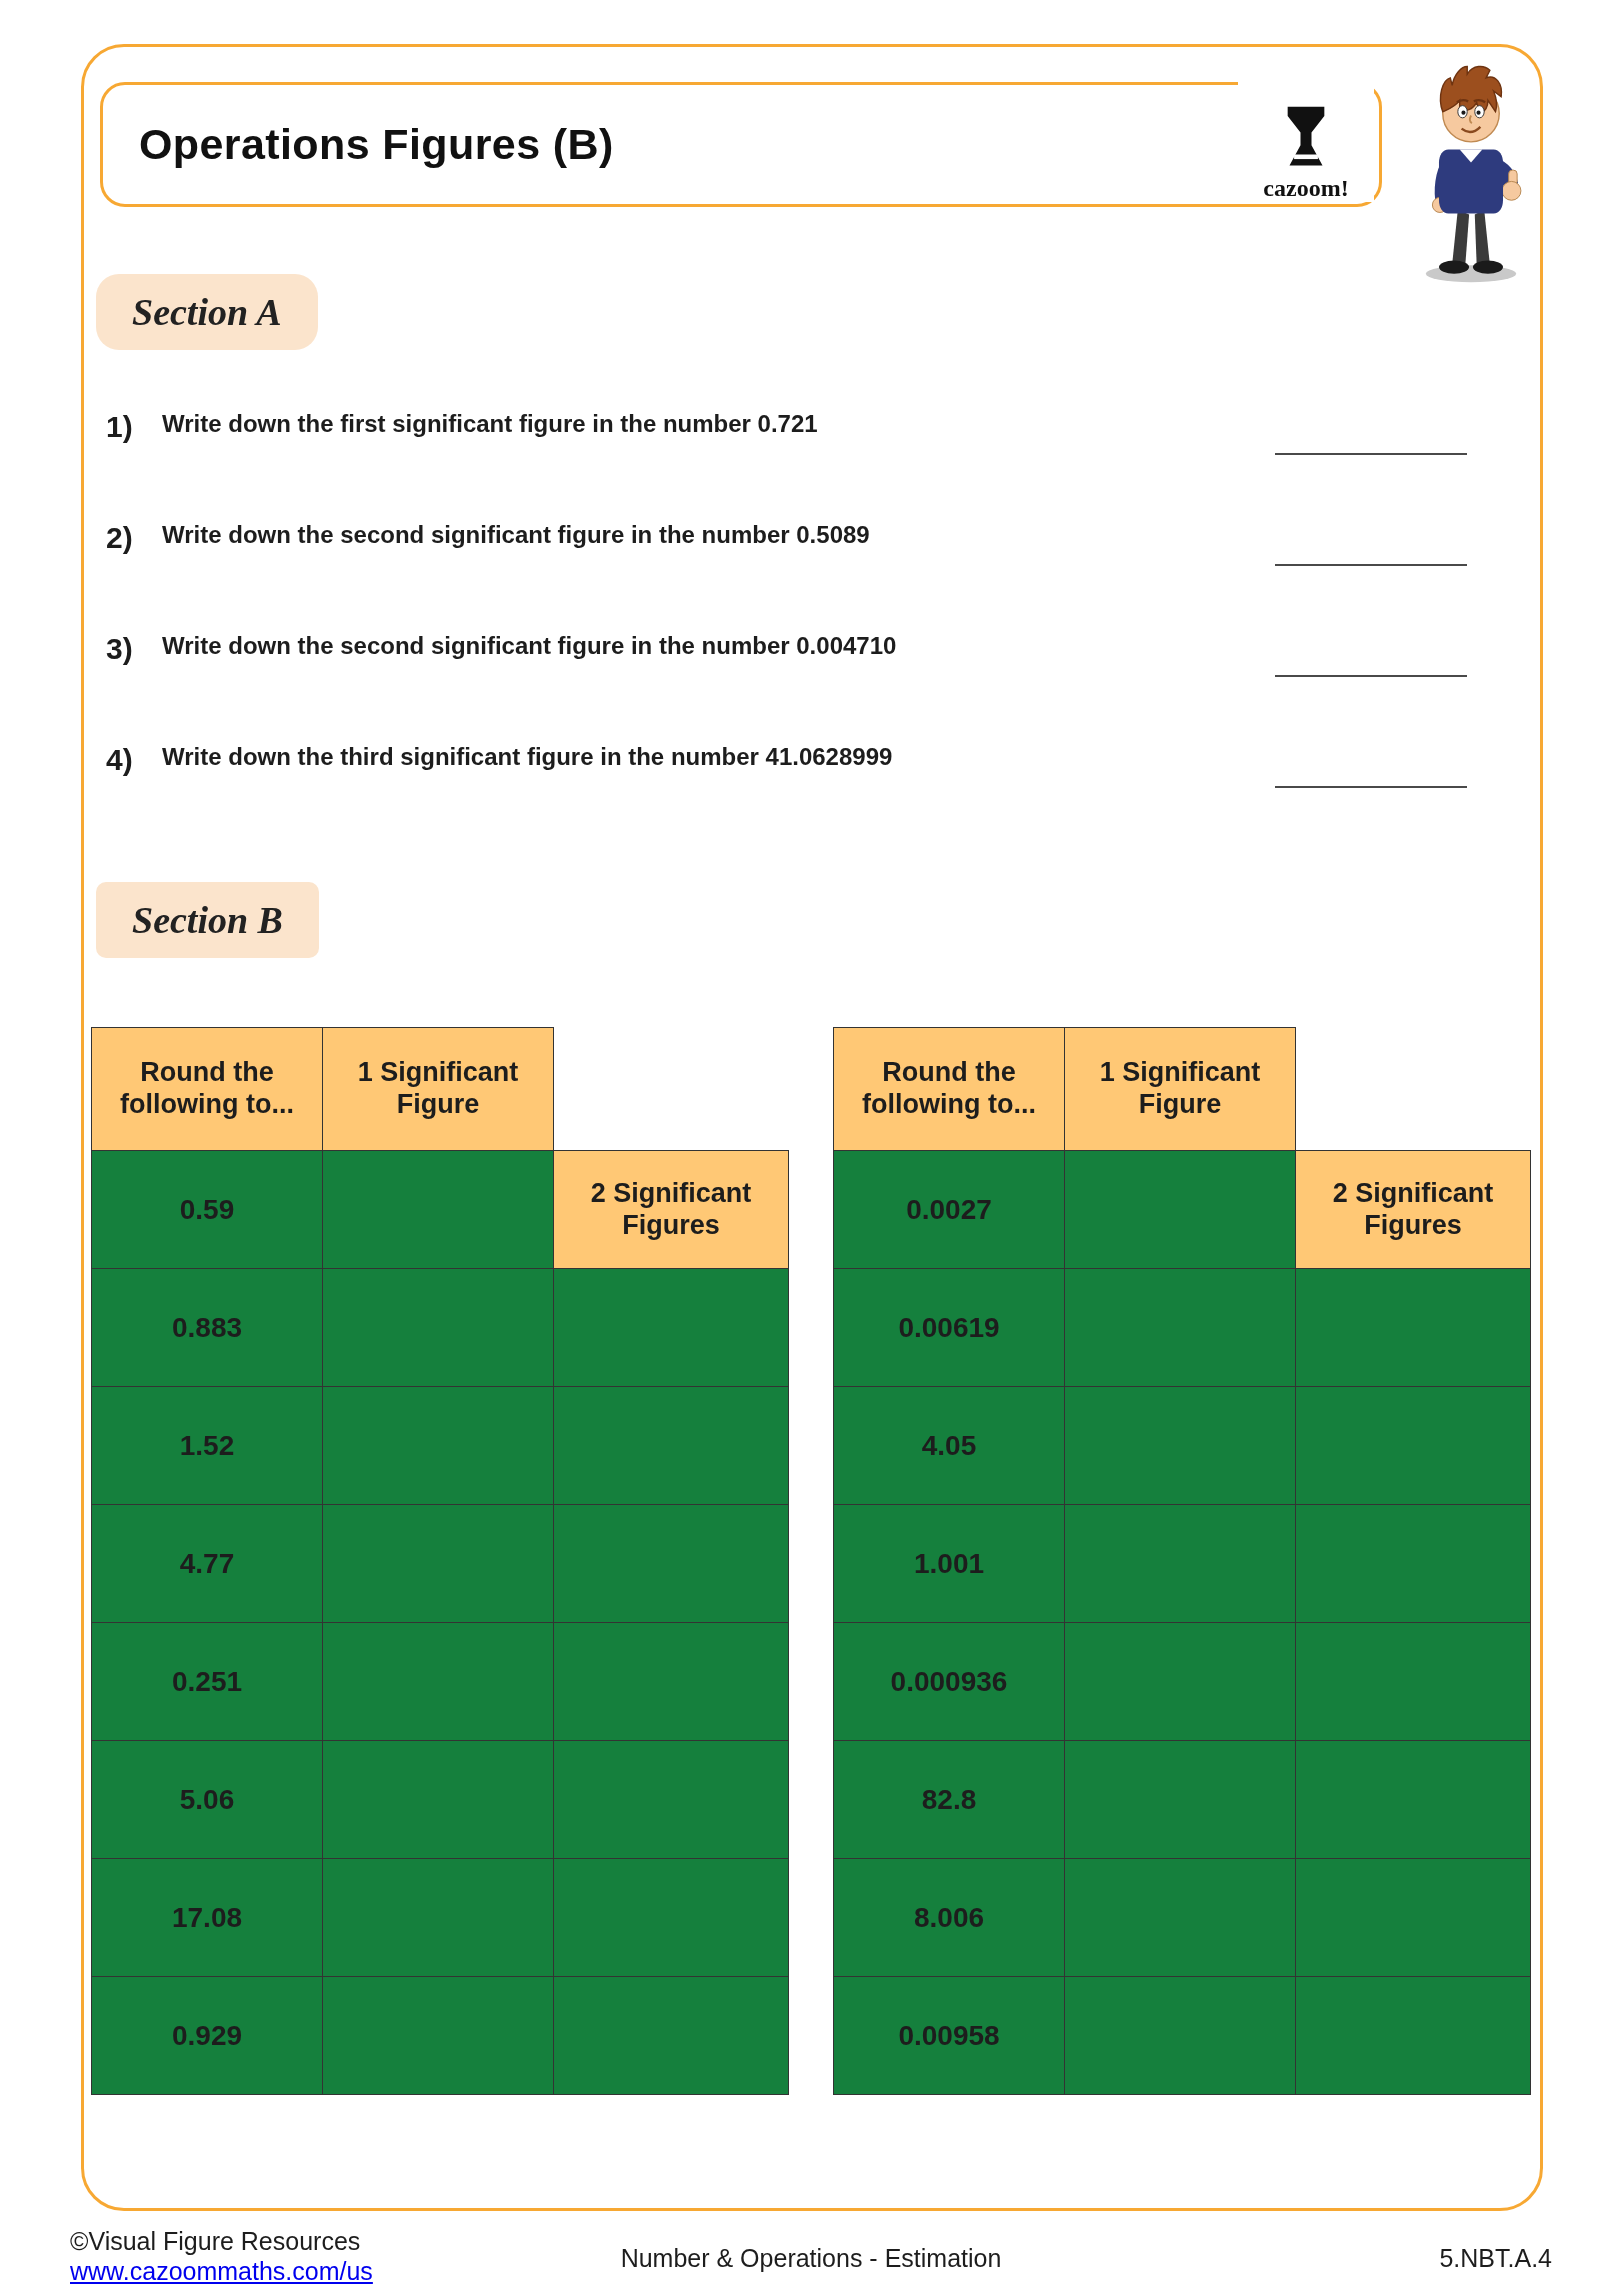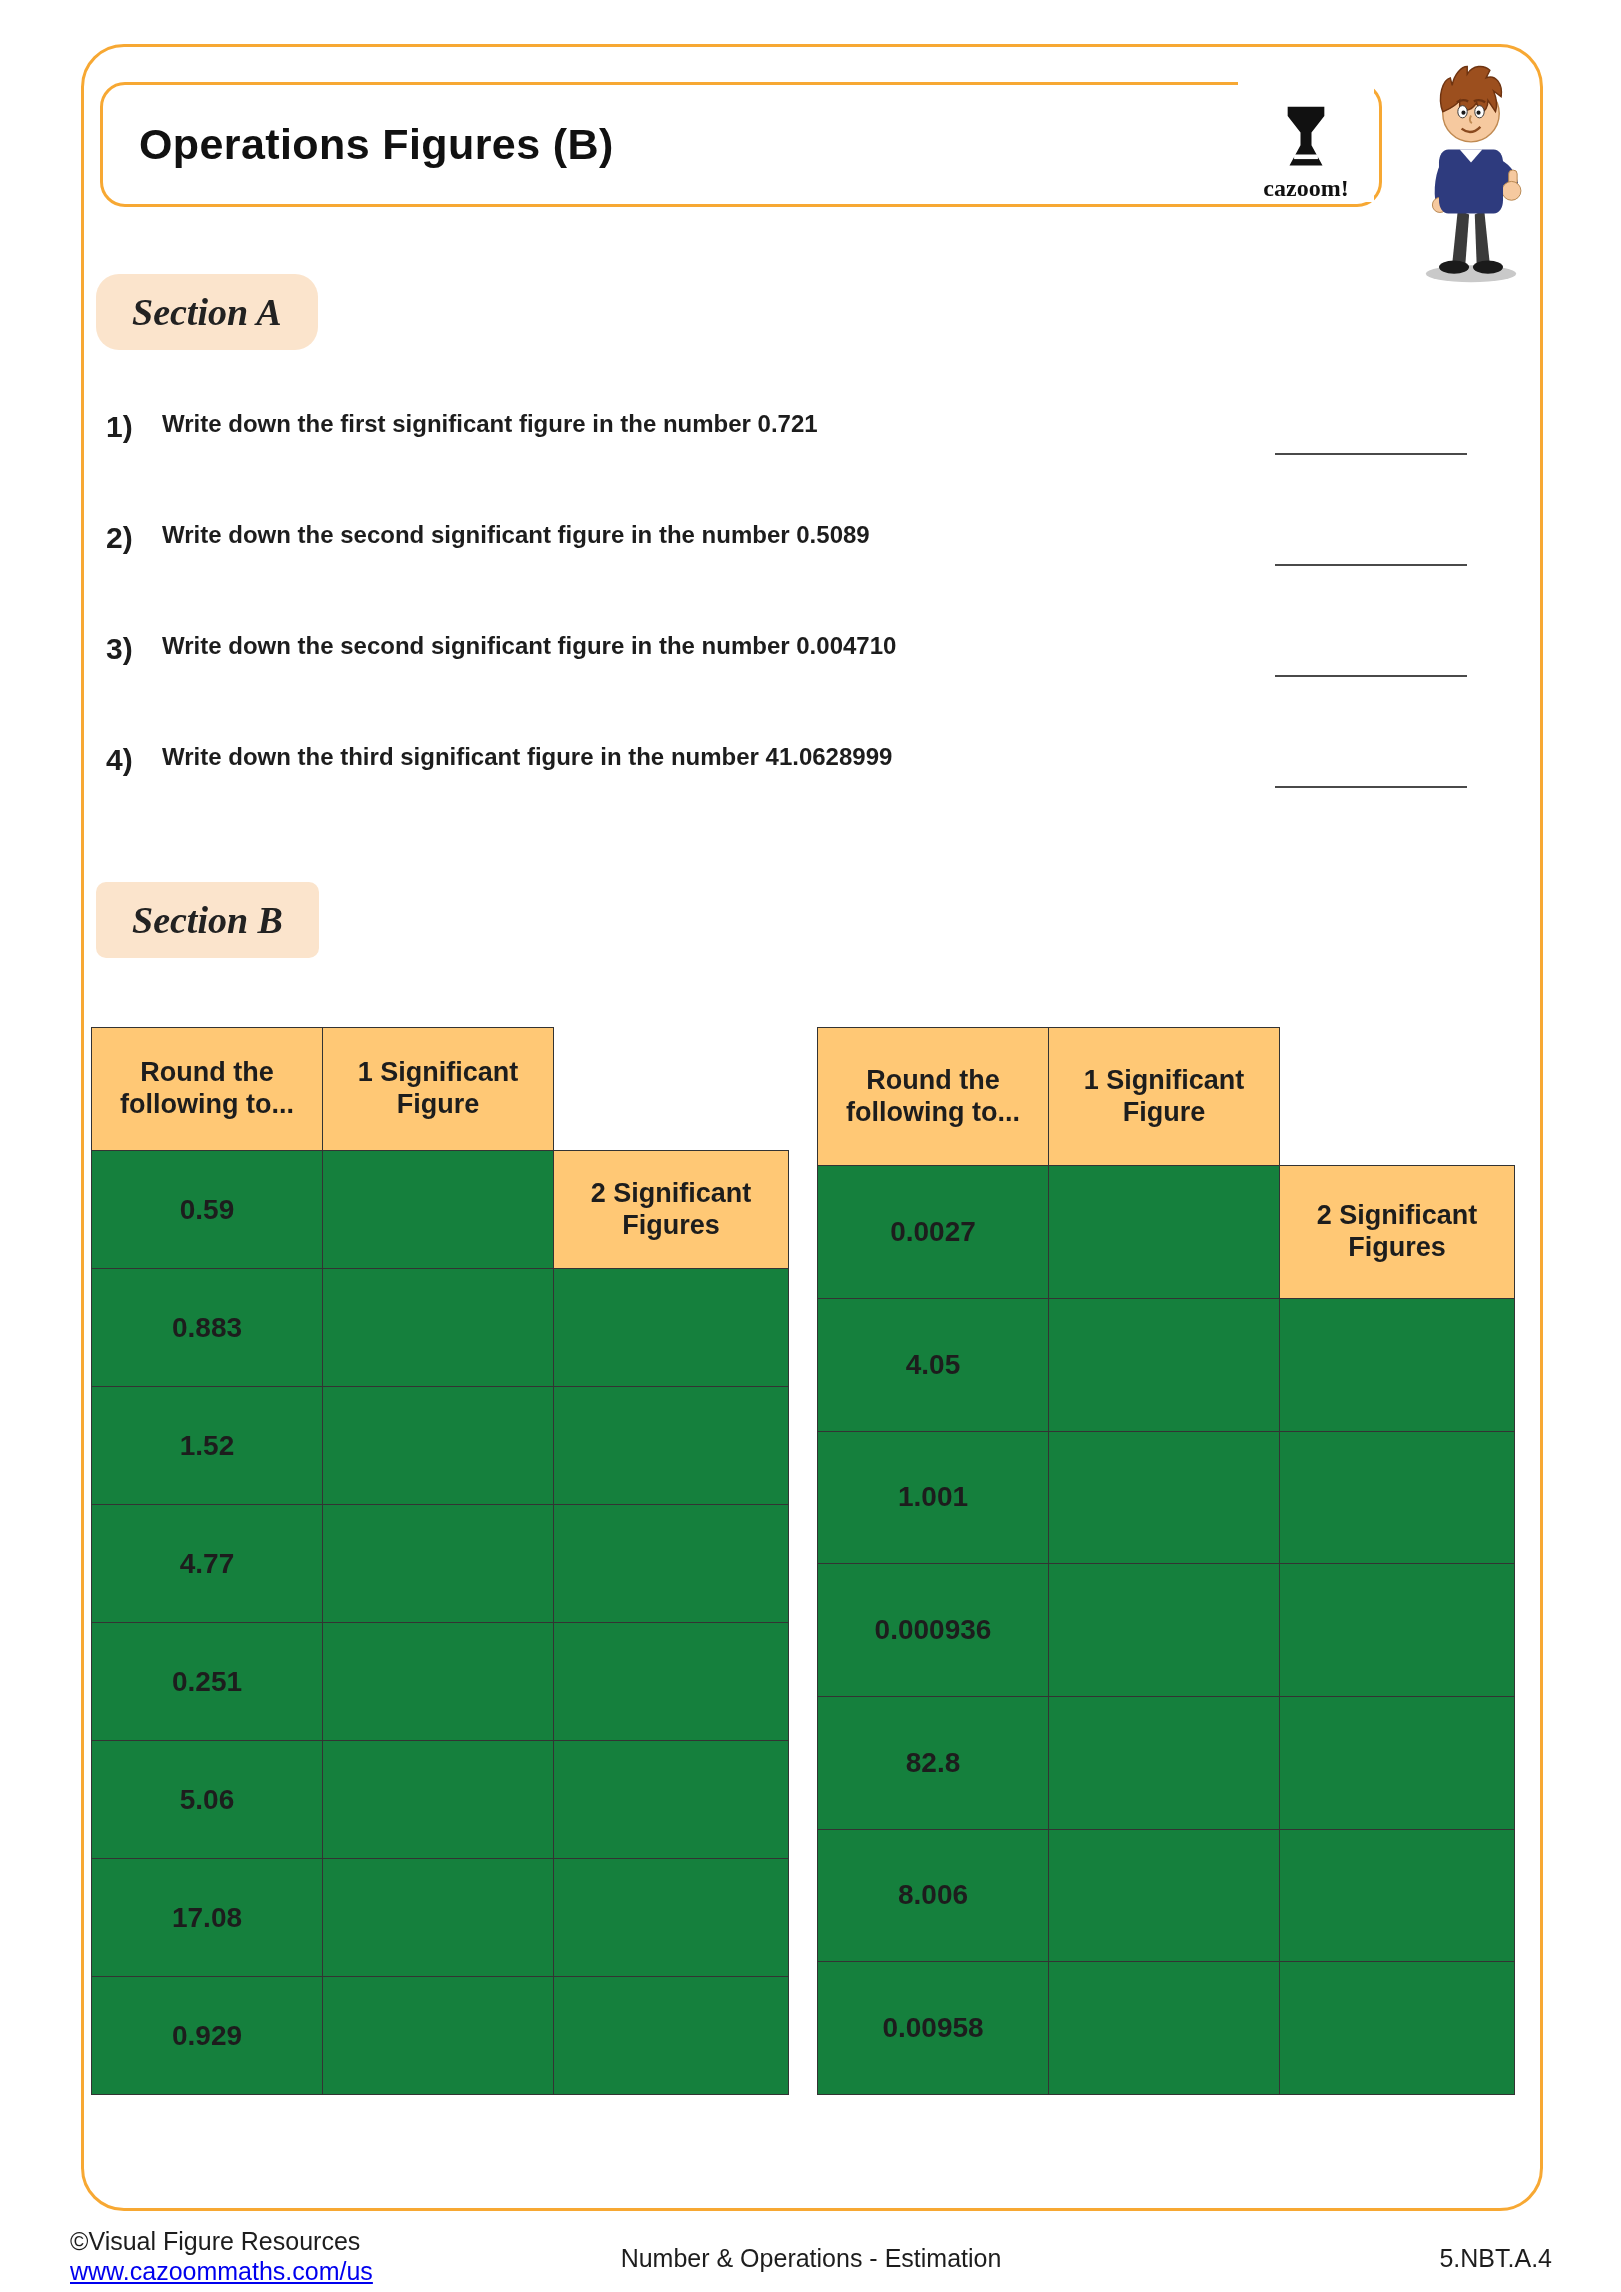--- a/index.html
+++ b/index.html
@@ -34,21 +34,21 @@
   }
   .label-a { top:274px; }
   .label-b { top:882px;border-radius:10px; }
   
   .questions { position:absolute; left:106px; top:410px; width:1361px; }
   .q { position:relative; height:111px; display:flex; align-items:flex-start; }
   .q-num { width:56px; flex:0 0 56px; font-size:30px; font-weight:bold; }
   .q-text { font-size:24px; font-weight:bold; }
   .answer-line { position:absolute; right:0; top:43px; width:192px; height:0; border-bottom:2.7px solid #4a4a4a; }
   
-  .tables { position:absolute; left:91px; top:1027px; display:flex; gap:28px; }
+  .tables { position:absolute; left:91px; top:1027px; display:flex; gap:44px; }
   table.sf { border-collapse:collapse; table-layout:fixed; }
   .sf td {
     border:1.8px solid #333; text-align:center; vertical-align:middle;
     font-weight:bold; color:#1d1d1d; padding:3.6px 10.7px; background:#15803d;
   }
   .sf .hd { background:#FFC875; font-size:27px; line-height:1.18; }
   .sf .vl { font-size:28px; }
   .sf td.ghost { border:none; background:transparent; }
   .sf tr { height:118px; }
   .sf tr.first { height:123px; }
@@ -196,20 +196,25 @@
       <td class="hd">Round the following to...</td>
       <td class="hd">1 Significant Figure</td>
       <td class="ghost"></td>
     </tr>
     <tr>
       <td class="vl">0.0027</td>
       <td></td>
       <td class="hd">2 Significant Figures</td>
     </tr>
     <tr>
+      <td class="vl">0.00619</td>
+      <td></td>
+      <td></td>
+    </tr>
+    <tr>
       <td class="vl">4.05</td>
       <td></td>
       <td></td>
     </tr>
     <tr>
       <td class="vl">1.001</td>
       <td></td>
       <td></td>
     </tr>
     <tr>

